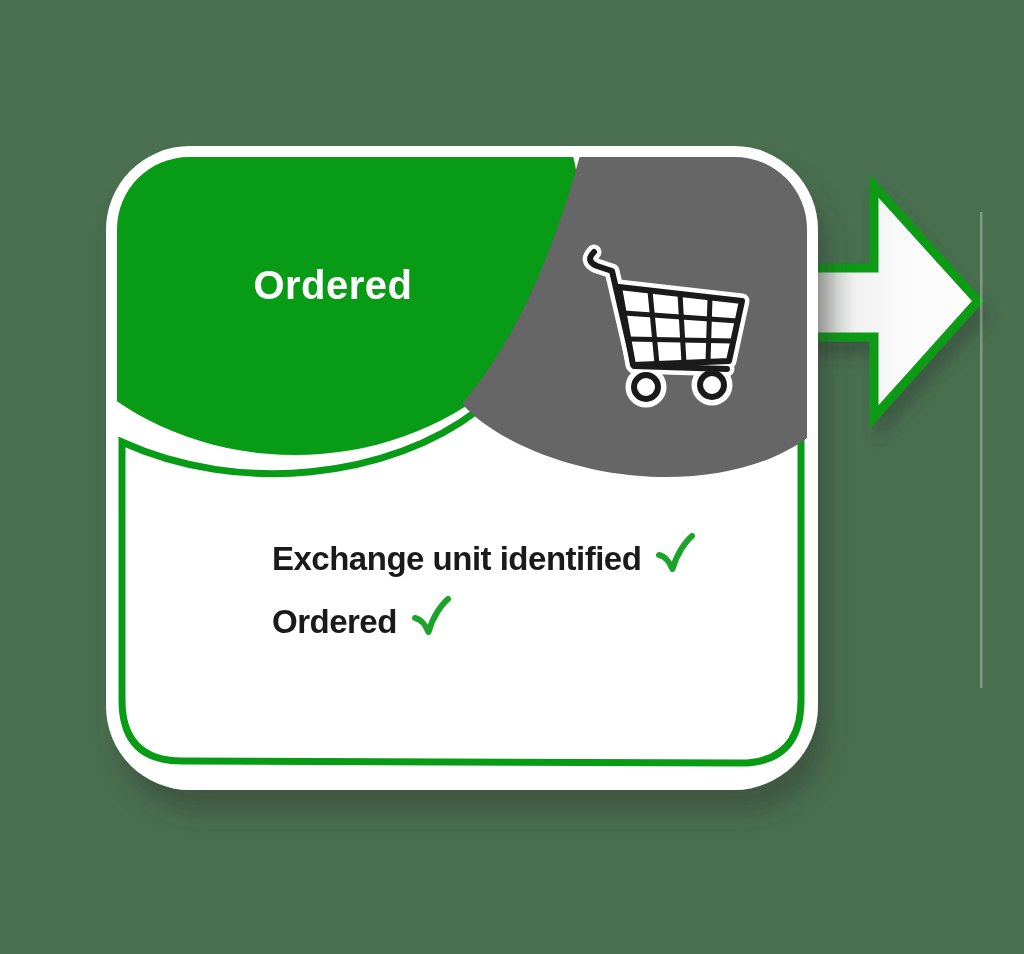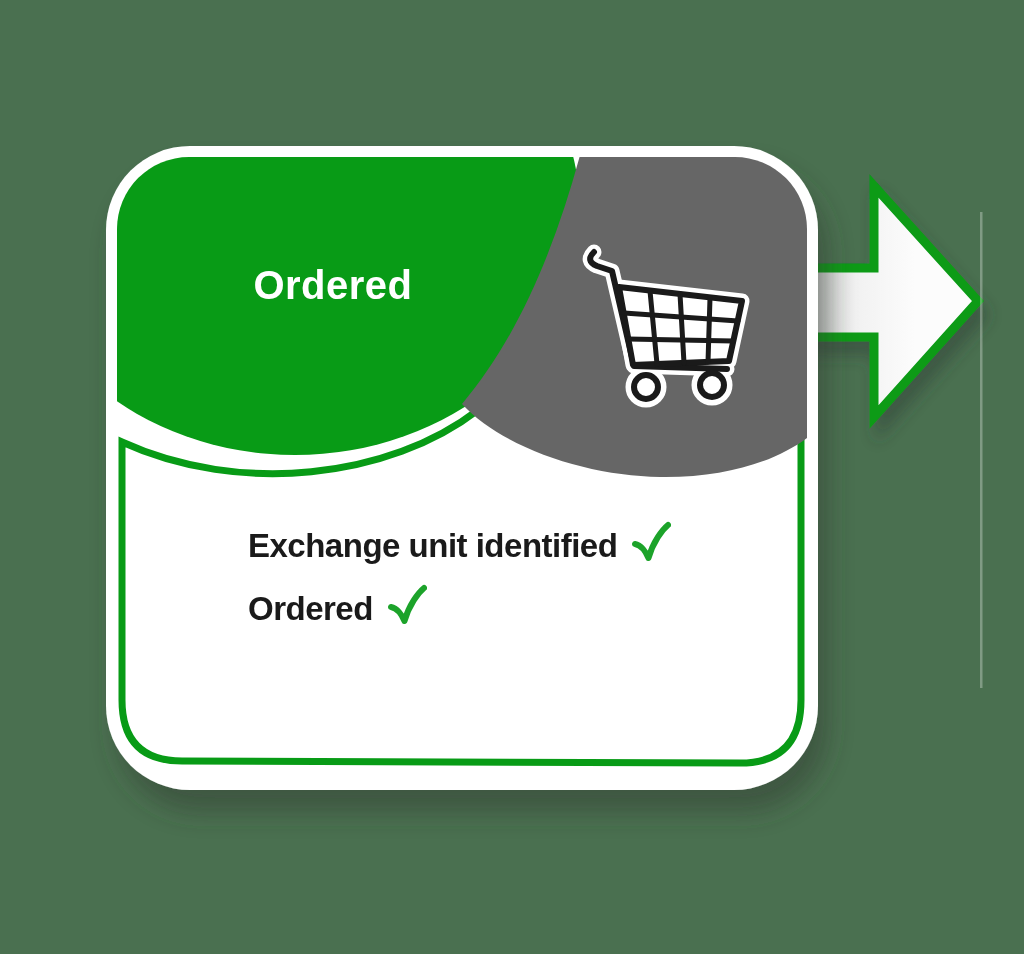--- a/index.html
+++ b/index.html
@@ -2,21 +2,21 @@
 <html style="--background: #4A7050; --brand-green: #089B16; --blob-gray: #666666; --check-green: #1CA32A; --card-white: #FFFFFF; --arrow-fill-light: #F4F4F4; --text-dark: #1A1A1A;"><head>
 <meta charset="utf-8">
 <style>
   html,body{margin:0;padding:0;background:#4A7050;}
   .stage{position:relative;width:1024px;height:954px;background:var(--background,#4A7050);
          overflow:hidden;font-family:Liberation Sans, sans-serif;padding-left:28px;}
   .art{position:absolute;left:0;top:0;width:1024px;height:954px;}
   .stage-label{position:absolute;left:233px;top:261px;width:200px;height:48px;line-height:48px;
          text-align:center;font-size:40px;font-weight:700;color:#fff;letter-spacing:.5px;}
   .checklist{position:absolute;left:248px;top:527px;}
-  .check-row{display:flex;align-items:flex-start;height:63px;}
+  .check-row{display:flex;align-items:center;height:63px;margin-left:24px;}
   .check-label{font-size:33px;font-weight:700;color:var(--text-dark,#1A1A1A);letter-spacing:-0.5px;white-space:nowrap;}
   .check{width:40px;height:42px;margin-left:14px;transform:translateY(-6px);flex:none;}
   .check path{fill:none;stroke:var(--check-green,#1CA32A);stroke-width:6;stroke-linecap:round;stroke-linejoin:round;}
 </style>
 </head>
 <body>
 
 <div class="stage">
 
   <svg class="art" viewBox="0 0 1024 954" aria-hidden="true">

